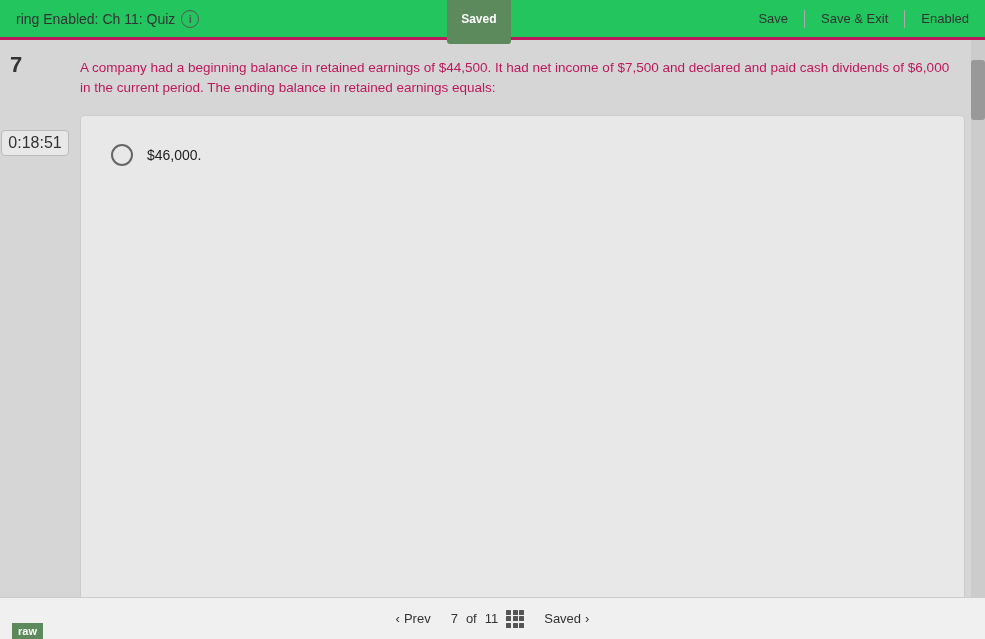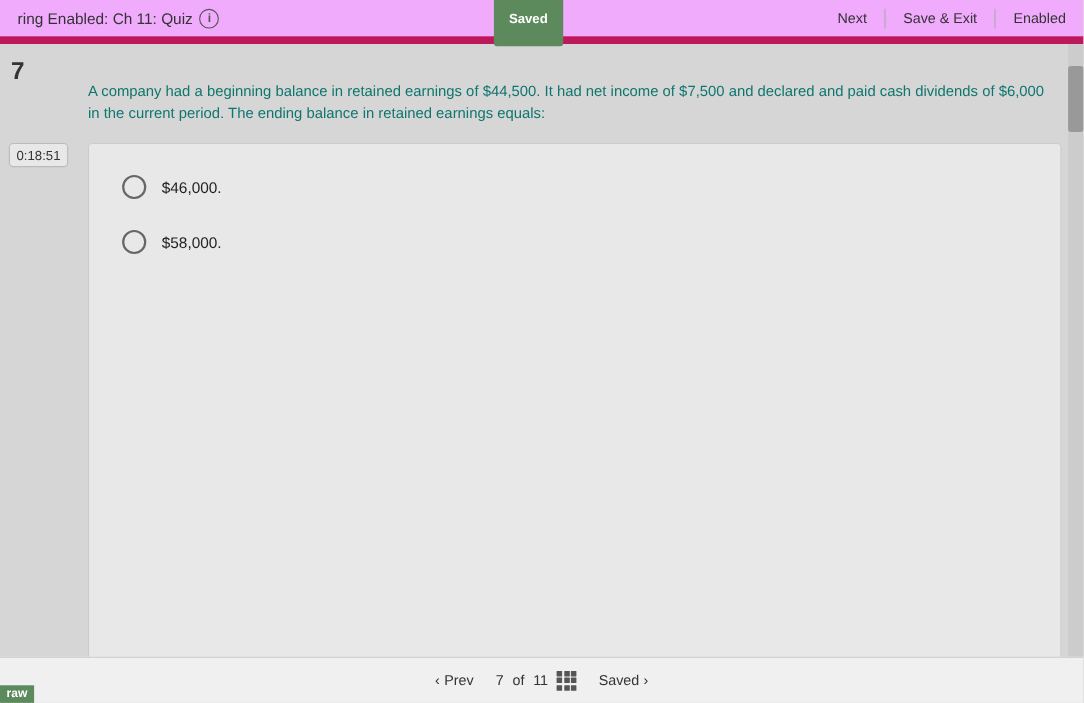--- a/index.html
+++ b/index.html
@@ -10,22 +10,22 @@
       height: 639px;
       overflow: hidden;
       position: relative;
     }
 
     
     .top-bar {
       display: flex;
       align-items: center;
       justify-content: space-between;
-      background: #f0abfc;
-      border-bottom: 7px solid #be185d;
+      background: #22c55e;
+      border-bottom: 3px solid #be185d;
       padding: 6px 16px;
       height: 40px;
     }
     .top-bar-left {
       display: flex;
       align-items: center;
       gap: 6px;
       font-size: 14px;
       color: #333;
       font-weight: 500;
@@ -88,41 +88,40 @@
       top: 12px;
       left: 10px;
       font-size: 22px;
       font-weight: bold;
       color: #333;
     }
     .timer-badge {
       background: #e8e8e8;
       border: 1px solid #bbb;
       border-radius: 4px;
-      font-size: 12px;
+      font-size: 16px;
       padding: 3px 6px;
       color: #333;
       white-space: nowrap;
     }
 
     
     .right-panel {
       flex: 1;
       padding: 18px 20px 10px 10px;
       display: flex;
       flex-direction: column;
     }
 
     .question-text {
       font-size: 13.5px;
-      color: #0f766e;
+      color: #be185d;
       line-height: 1.5;
       margin-bottom: 16px;
       max-width: 870px;
-      margin-top: 15px;
     }
 
     
     .answer-card {
       background: #e8e8e8;
       border: 1px solid #ccc;
       border-radius: 4px;
       padding: 14px 20px 20px 20px;
       flex: 1;
       display: flex;
@@ -225,40 +224,40 @@
       background: #999;
       border-radius: 3px;
       position: absolute;
       top: 20px;
     }
 
     
     .raw-watermark {
       position: absolute;
       bottom: 0;
-      left: 0;
+      left: 12px;
       background: #5c8a5c;
       color: white;
       font-size: 11px;
       font-weight: bold;
       padding: 2px 6px;
       z-index: 10;
     }
   </style>
 </head>
 <body>
 
 <div class="top-bar">
   <div class="top-bar-left">
     <span>ring Enabled: Ch 11: Quiz</span>
     <span class="info-icon">i</span>
   </div>
   <div class="saved-badge">Saved</div>
   <div class="top-bar-right">
-    <span>Next</span>
+    <span>Save</span>
     <div class="divider-v"></div>
     <span>Save &amp; Exit</span>
     <div class="divider-v"></div>
     <span>Enabled</span>
   </div>
 </div>
 
 <div class="main-content">
 
   <div class="left-panel">
@@ -268,24 +267,20 @@
 
   <div class="right-panel">
     <p class="question-text">A company had a beginning balance in retained earnings of $44,500. It had net income of $7,500 and declared and paid cash dividends of $6,000 in the current period. The ending balance in retained earnings equals:</p>
 
     <div class="answer-card">
       <div class="options-list">
 
       <div class="option-item">
       <span class="radio-circle"></span>
       <span class="option-text">$46,000.</span>
-    </div>
-          <div class="option-item">
-      <span class="radio-circle"></span>
-      <span class="option-text">$58,000.</span>
     </div>
         </div>
     </div>
   </div>
 
 </div>
 
 <div class="scrollbar-track">
   <div class="scrollbar-thumb"></div>
 </div>

